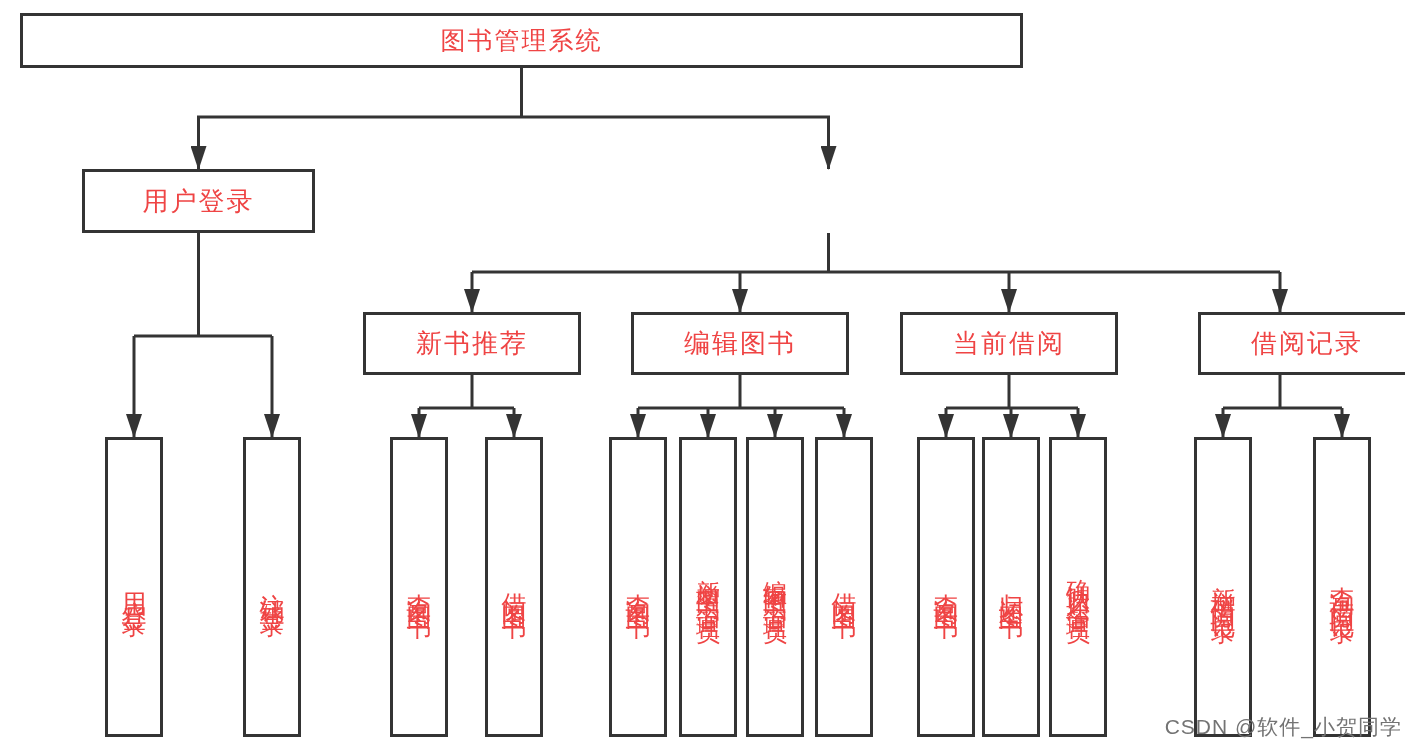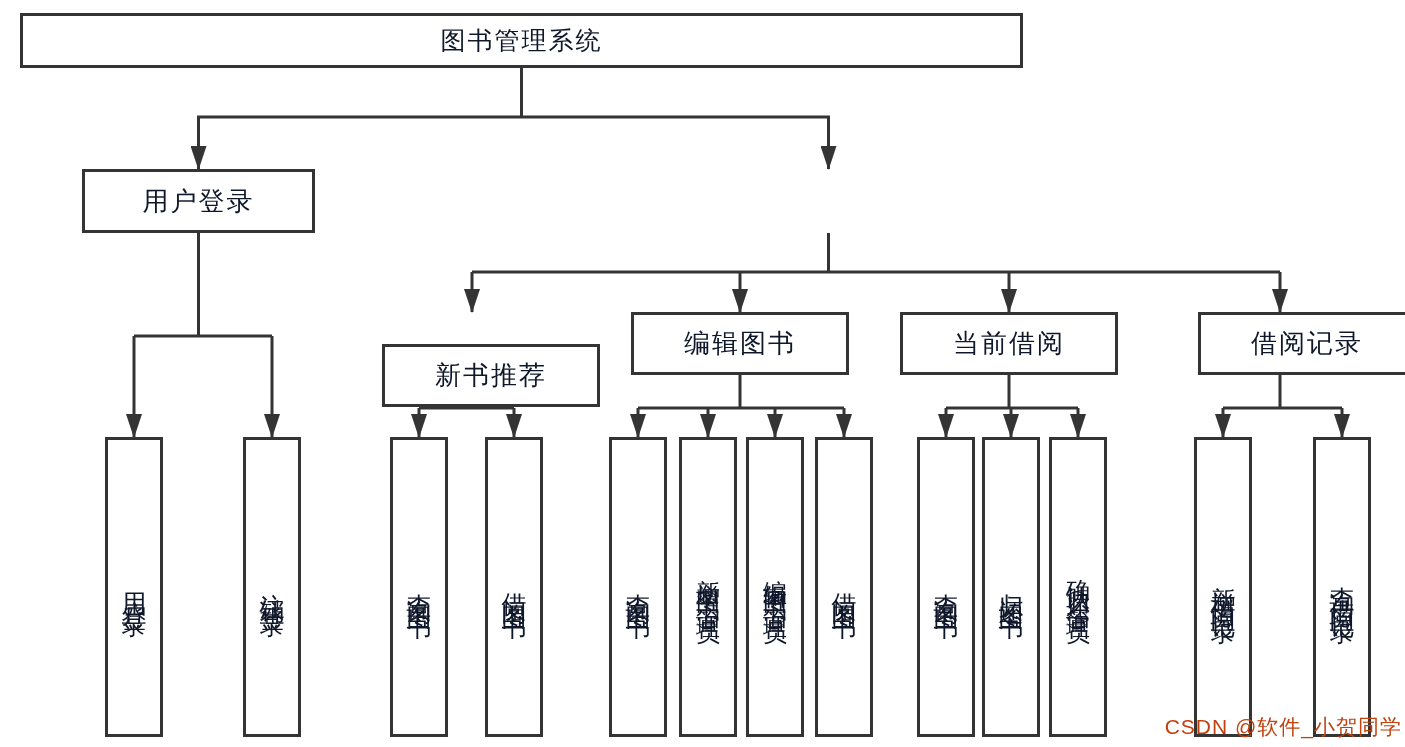--- a/index.html
+++ b/index.html
@@ -19,38 +19,38 @@
     position: absolute;
     left: 0; top: 0;
     width: 1405px;
     height: 747px;
   }
   .node {
     position: absolute;
     box-sizing: border-box;
     background: #ffffff;
     border: 3px solid #343434;
-    color: #0f172a;
+    color: #ef4444;
     display: flex;
     align-items: center;
     justify-content: center;
     text-align: center;
     letter-spacing: 2px;
     white-space: nowrap;
   }
   .root {
     left: 20px; top: 13px;
     width: 1003px; height: 55px;
     font-size: 25px;
   }
   .l2 { top: 169px; width: 233px; height: 64px; font-size: 26px; }
   #n-user-login      { left: 82px; }
   #n-book-management { left: 712px; }
   .l3 { top: 312px; width: 218px; height: 63px; font-size: 26px; }
-  #n-new-book-recommend { left: 382px; margin-top: 32px; }
+  #n-new-book-recommend { left: 363px; }
   #n-book-borrowing     { left: 631px; }
   #n-current-borrowing  { left: 900px; }
   #n-borrow-records     { left: 1198px; }
   .leaf {
     top: 437px;
     width: 58px;
     height: 300px;
     font-size: 25px;
     writing-mode: vertical-rl;
     text-orientation: mixed;
@@ -69,21 +69,21 @@
   #n-cb-return       { left: 982px; }
   #n-cb-confirm      { left: 1049px; }
   #n-br-add          { left: 1194px; }
   #n-br-query        { left: 1313px; }
   .leaf.long { letter-spacing: 6px; font-size: 24px; }
   #watermark {
     position: absolute;
     right: 3px;
     top: 713px;
     font-size: 21px;
-    color: #c2410c;
+    color: #737373;
     letter-spacing: 1px;
     white-space: nowrap;
   }
 </style>
 </head>
 <body>
 
 <div id="stage">
 
   <svg id="connector-svg" viewBox="0 0 1405 747" xmlns="http://www.w3.org/2000/svg">

